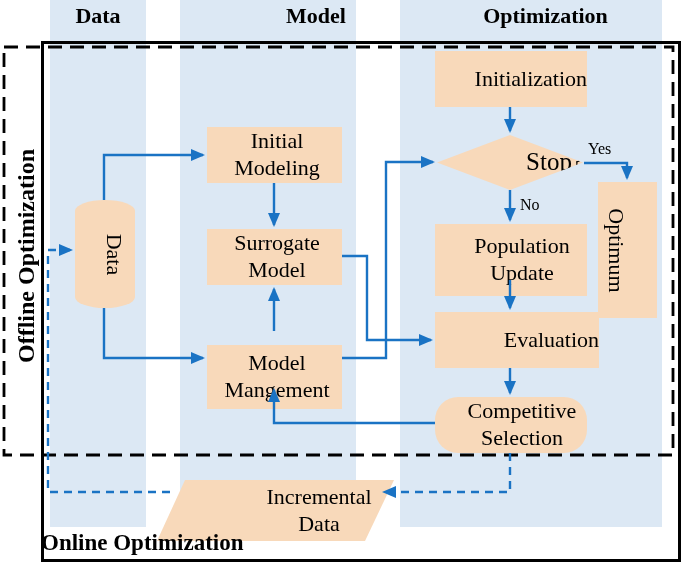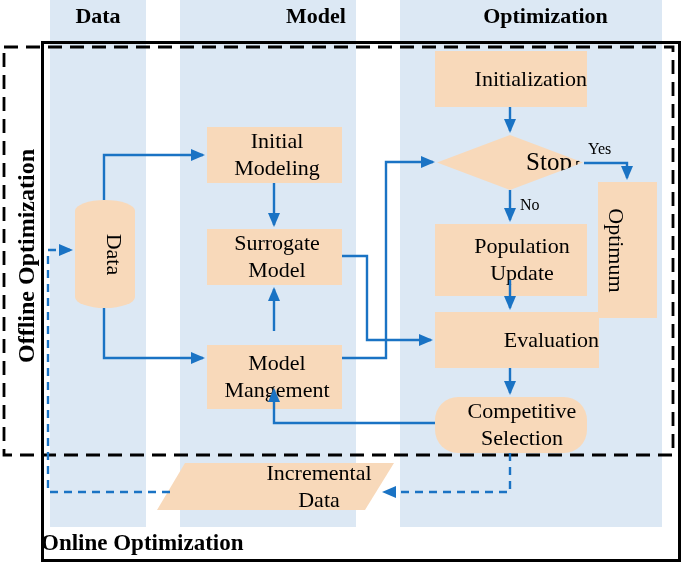--- a/index.html
+++ b/index.html
@@ -58,21 +58,21 @@
   #n-eval{left:435px;top:312px;width:164px;height:56px;}
   #n-compsel{left:435px;top:397px;width:152px;height:56px;border-radius:23px;}
   #n-data{
     left:75px;top:200px;width:60px;height:108px;
     border-radius:30px/11px;
   }
   #n-data > span{transform:rotate(90deg);white-space:nowrap;}
   #n-optimum{left:598px;top:182px;width:59px;height:136px;}
   #n-optimum > span{transform:rotate(90deg);white-space:nowrap;}
   #n-incdata{
-    left:157px;top:463px;width:237px;height:47px;
+    left:157px;top:480px;width:237px;height:61px;
     clip-path:polygon(28px 0,100% 0,calc(100% - 29px) 100%,0 100%);
   }
   #n-incdata > span{display:inline-block;max-width:150px;}
   .node > span{display:inline-block;}
   #n-initial > span,#n-surrogate > span,#n-mgmt > span,
   #n-pop > span,#n-compsel > span{max-width:130px;}
   .edge-label{position:absolute;font-size:16px;line-height:1;}
   #lbl-yes{left:588px;top:141px;}
   #lbl-no{left:520px;top:197px;}
   #arrows{position:absolute;left:0;top:0;pointer-events:none;}

